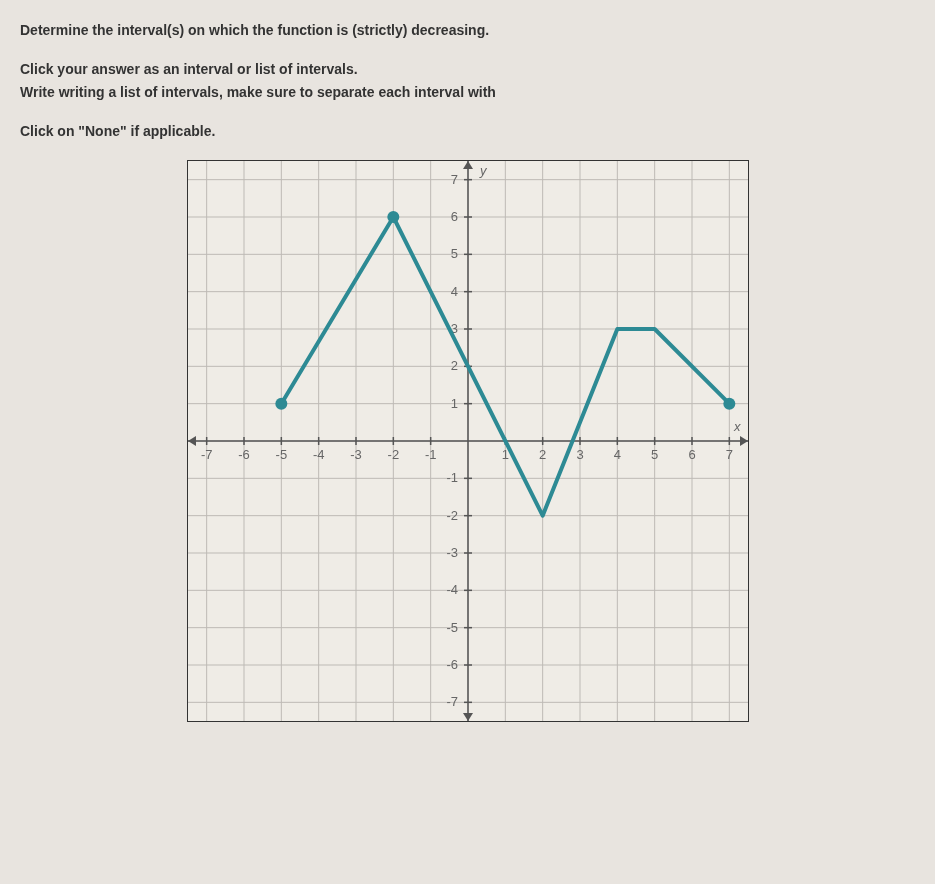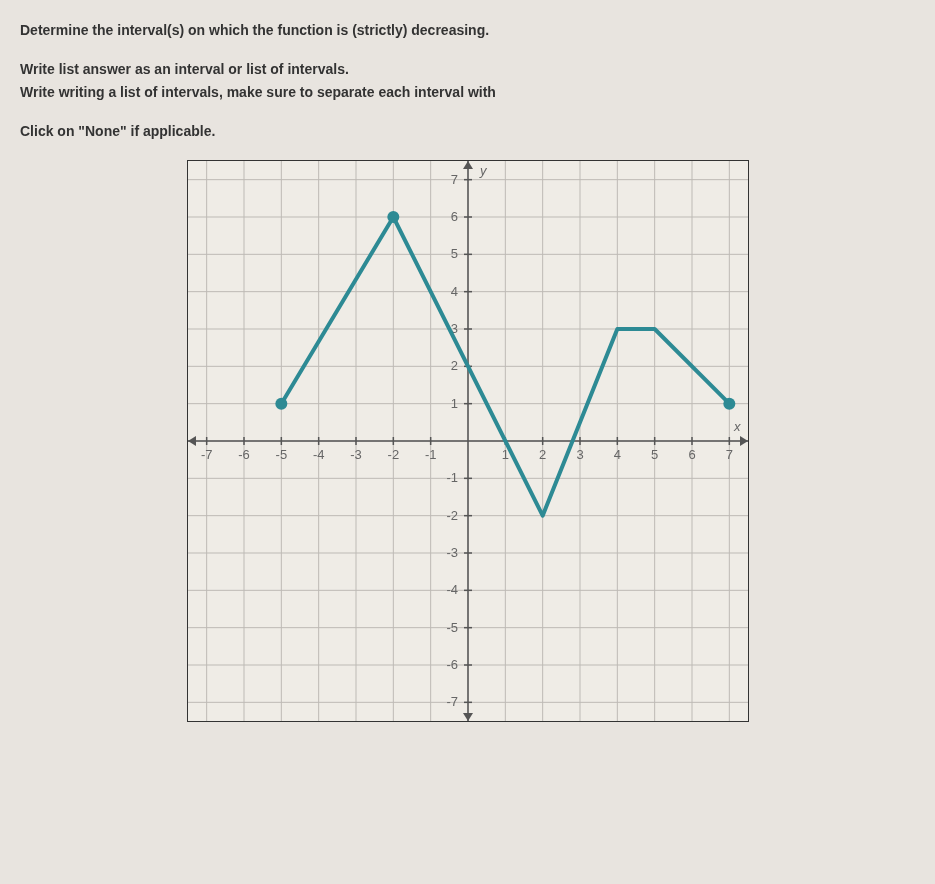--- a/index.html
+++ b/index.html
@@ -36,21 +36,21 @@
   .tick-label { font: 13px Verdana, sans-serif; fill: #666; }
   .series-line { stroke: #2d8a94; stroke-width: 4; fill: none; stroke-linejoin: round; stroke-linecap: round;}
   .point-dot { fill: #2d8a94; }
   .axis-label { font: italic 13px Verdana, sans-serif; fill: #666; }
   .arrow { fill: #555; }
 </style>
 </head>
 <body>
 
 <div class="prompt-text">Determine the interval(s) on which the function is (strictly) decreasing.</div>
-<div class="prompt-text" style="margin-bottom:2px;">Write list answer as an interval or list of intervals.</div>
+<div class="prompt-text" style="margin-bottom:2px;">Click your answer as an interval or list of intervals.</div>
 <div class="prompt-text">Write writing a list of intervals, make sure to separate each interval with</div>
 <div class="prompt-text">Click on "None" if applicable.</div>
 
 <div class="chart-wrap">
   <div class="chart-box">
     <svg id="chart-svg" width="560" height="560" viewBox="0 0 560 560">
         <line x1="18.666666666666668" y1="0" x2="18.666666666666668" y2="560" class="grid-line"></line>
         <line x1="56" y1="0" x2="56" y2="560" class="grid-line"></line>
         <line x1="93.33333333333333" y1="0" x2="93.33333333333333" y2="560" class="grid-line"></line>
         <line x1="130.66666666666666" y1="0" x2="130.66666666666666" y2="560" class="grid-line"></line>

